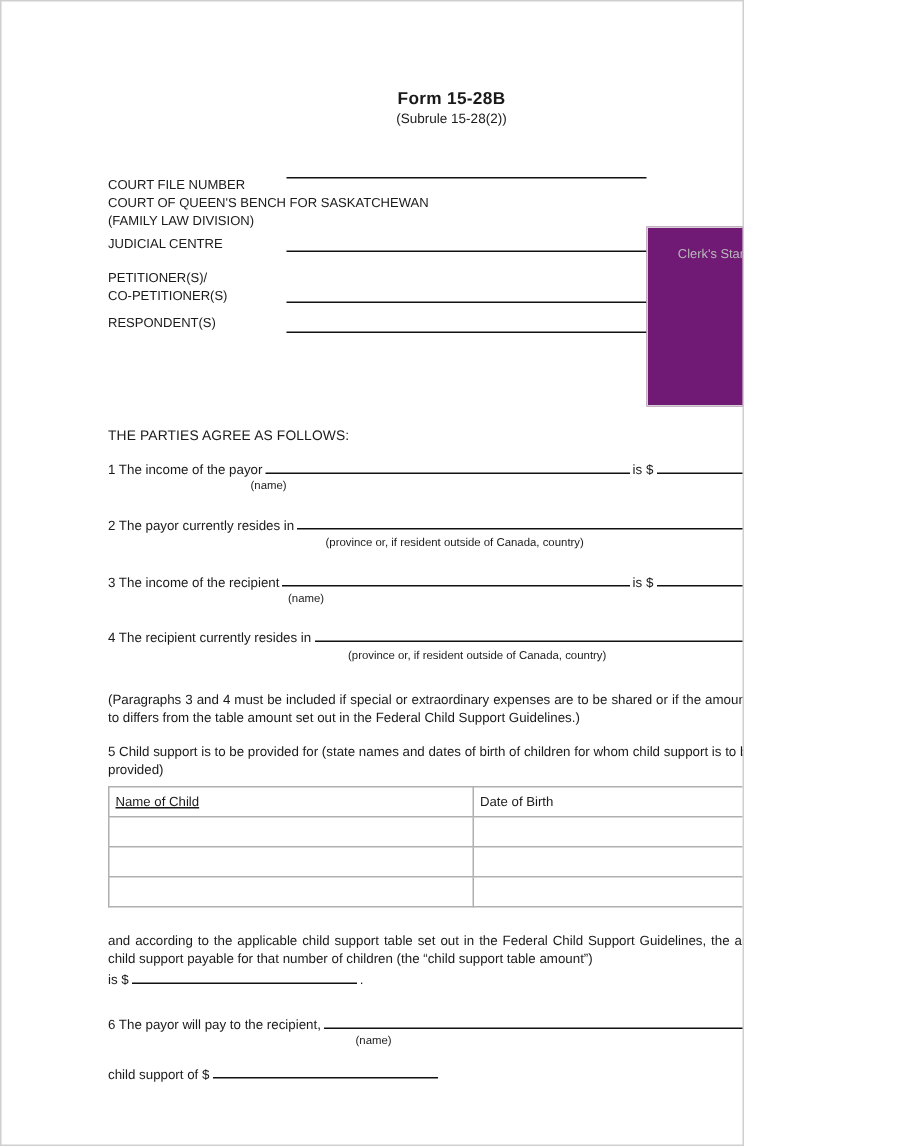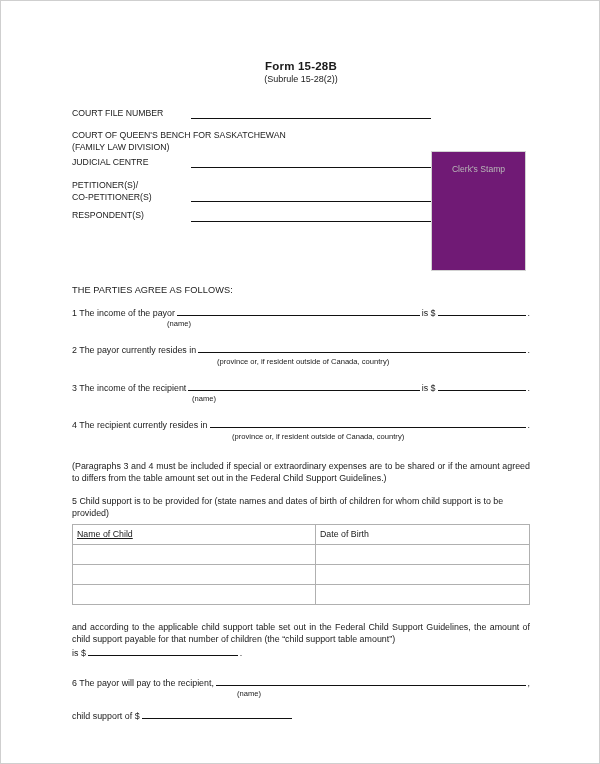--- a/index.html
+++ b/index.html
@@ -2,21 +2,21 @@
 <html><head>
 <meta charset="utf-8">
 <style>
   html, body {
     margin: 0;
     padding: 0;
     background: #ffffff;
   }
   .page {
     position: relative;
-    width: 600px;
+    width: 496px;
     height: 764px;
     background: #ffffff;
     border: 1px solid #cfcfcf;
     box-sizing: border-box;
     font-family: "Liberation Sans", sans-serif;
     color: #1a1a1a;
     overflow: hidden;
   }
 
   
@@ -189,21 +189,21 @@
 <div class="page">
 
   <div class="title-block">
     <div class="form-title">Form 15-28B</div>
     <div class="form-subtitle">(Subrule 15-28(2))</div>
   </div>
 
   <div class="header-area">
 
     <div class="hdr-row">
-      <div class="hdr-label" style="top:0;">COURT FILE NUMBER</div>
+      <div class="hdr-label" style="top:10px;">COURT FILE NUMBER</div>
       <div class="hdr-rule" style="top:10px;"></div>
     </div>
 
     <div class="hdr-row">
       <div class="hdr-label" style="top:22px;">COURT OF QUEEN'S BENCH FOR SASKATCHEWAN
 (FAMILY LAW DIVISION)</div>
     </div>
 
     <div class="hdr-row">
       <div class="hdr-label" style="top:49px;text-align:right;">JUDICIAL CENTRE</div>

